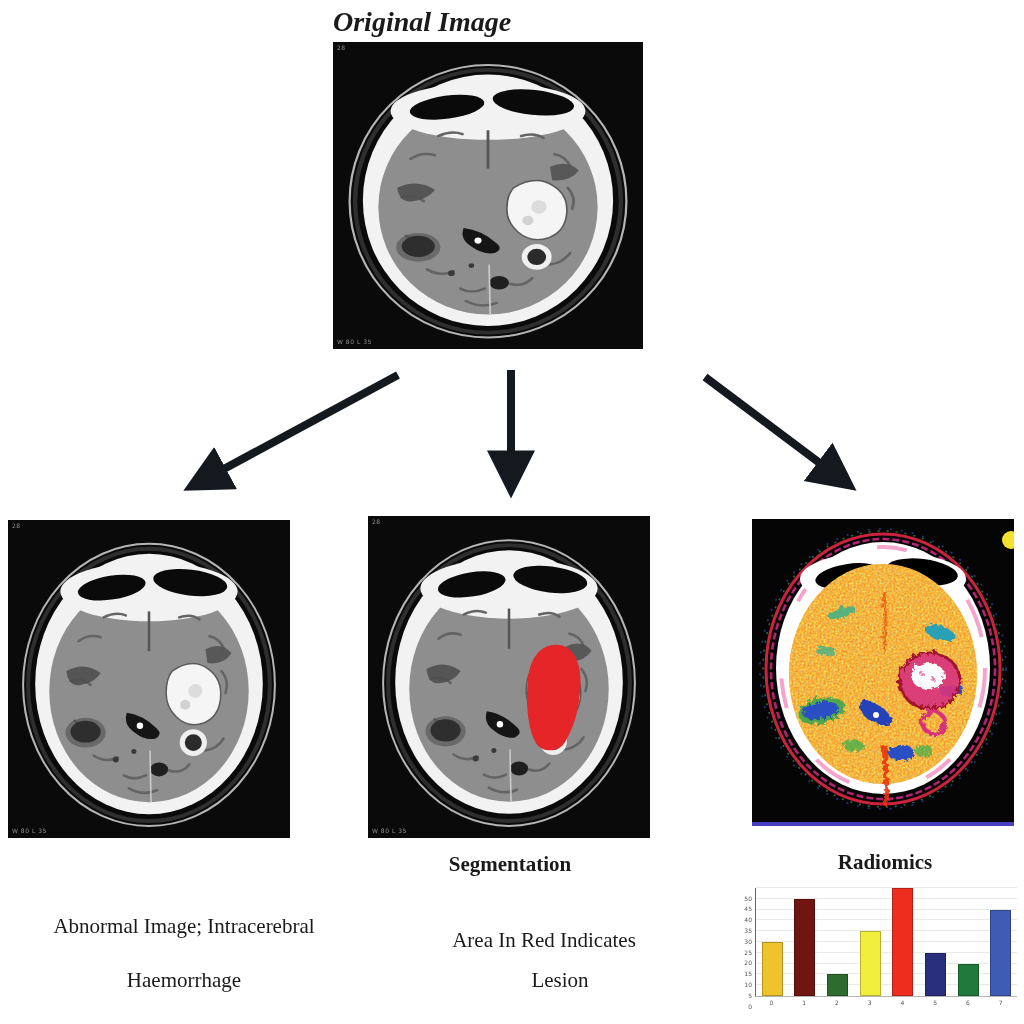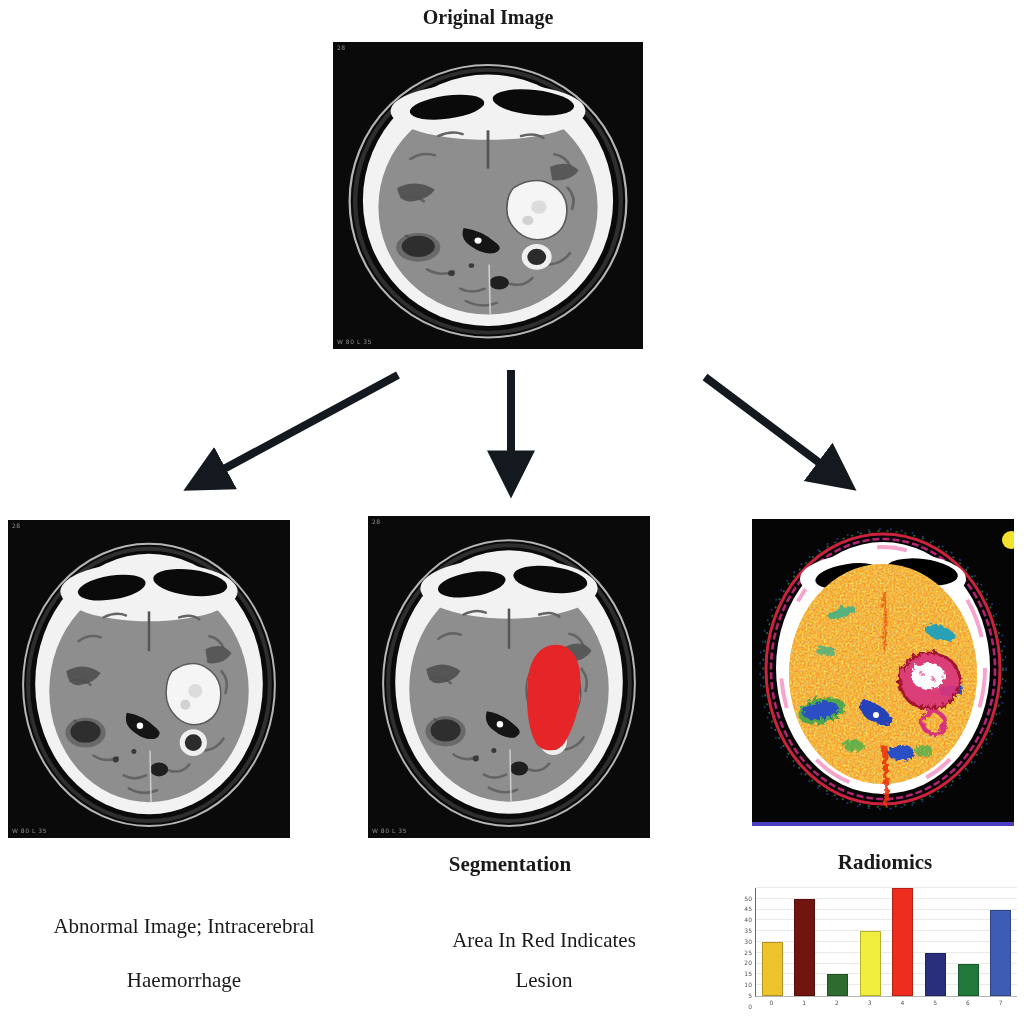--- a/index.html
+++ b/index.html
@@ -1,19 +1,19 @@
 <!DOCTYPE html>
 <html><head>
 <meta charset="utf-8">
 <style>
   html,body{margin:0;padding:0;background:#ffffff;}
   .canvas{position:relative;width:1024px;height:1024px;background:#ffffff;overflow:hidden;
           font-family:"Liberation Serif", serif;color:#1a1a1a;}
   .abs{position:absolute;}
-  .fig-title{font-weight:bold;font-size:20px;text-align:center;}
+  .fig-title{font-weight:bold;font-size:28px;text-align:left;font-style:italic;}
   .branch-title{font-weight:bold;font-size:21px;text-align:center;white-space:nowrap;}
   .branch-caption{font-size:21px;text-align:center;white-space:nowrap;padding-left:34px;}
   .ct-panel{background:#0a0a0a;}
   .ct-panel svg{display:block;width:100%;height:100%;}
   .corner-label{position:absolute;font-family:"DejaVu Sans", sans-serif;font-size:6px;
                 color:#8f8f8f;letter-spacing:.5px;line-height:6px;}
   .corner-tl{top:3px;left:4px;}
   .corner-bl{bottom:4px;left:4px;}
   .radiomics-panel{background:#050505;border-bottom:4px solid #4a3fc0;}
   
@@ -200,21 +200,21 @@
       <circle cx="124" cy="196" r="3" fill="#ffffff"></circle>
     </svg>
   </div>
 
   <div class="abs branch-title" style="left:360px;top:852px;width:300px;">Segmentation</div>
   <div class="abs branch-title" style="left:735px;top:850px;width:300px;">Radiomics</div>
 
   <div class="abs branch-caption" style="left:0px;top:914px;width:300px;">Abnormal Image; Intracerebral</div>
   <div class="abs branch-caption" style="left:0px;top:968px;width:300px;">Haemorrhage</div>
   <div class="abs branch-caption" style="left:360px;top:914px;width:300px;margin-top:14px;">Area In Red Indicates</div>
-  <div class="abs branch-caption" style="left:360px;top:968px;width:300px;">Lesion</div>
+  <div class="abs branch-caption" style="left:376px;top:968px;width:300px;">Lesion</div>
 
   <div class="abs chart" style="left:735px;top:888px;width:282px;">
     <div class="chart-y">
         <div class="ytick" style="bottom: -3.5px;">0</div>
         <div class="ytick" style="bottom: 7.3px;">5</div>
         <div class="ytick" style="bottom: 18.1px;">10</div>
         <div class="ytick" style="bottom: 28.9px;">15</div>
         <div class="ytick" style="bottom: 39.7px;">20</div>
         <div class="ytick" style="bottom: 50.5px;">25</div>
         <div class="ytick" style="bottom: 61.3px;">30</div>

